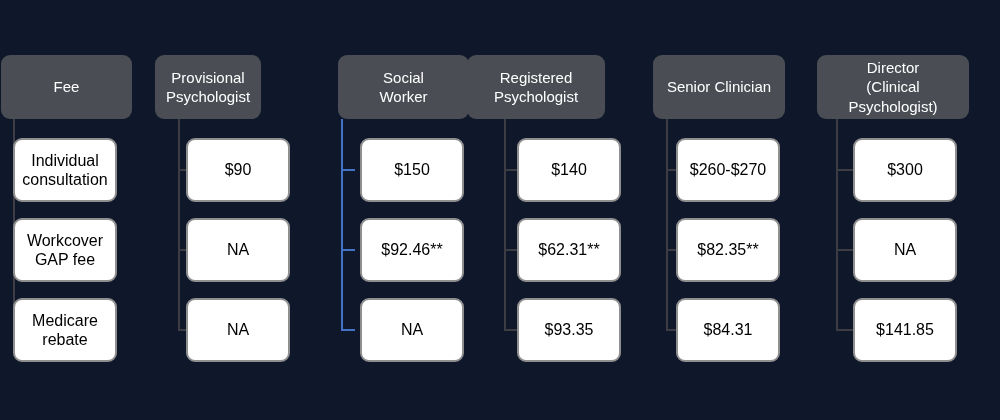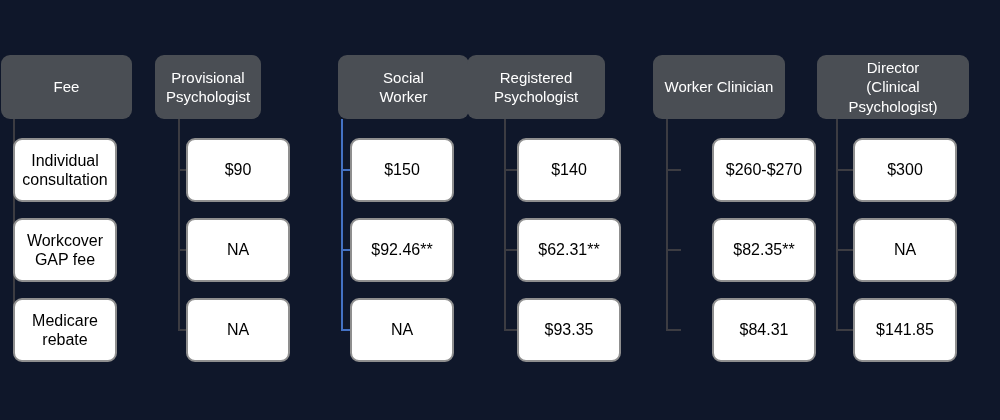--- a/index.html
+++ b/index.html
@@ -25,21 +25,21 @@
   .h6{left:817px;width:152px}
 
   
   .cell{
     position:absolute;width:104px;height:64px;box-sizing:border-box;
     background:#ffffff;border:2px solid #8f8f8f;border-radius:9px;
     color:#000;display:flex;align-items:center;justify-content:center;
     text-align:center;font-size:16px;line-height:1.2;padding:2px 4px;
   }
   .ry1{top:138px}.ry2{top:218px}.ry3{top:298px}
-  .x1{left:13px}.x2{left:186px}.x3{left:350px}.x4{left:517px}.x5{left:712px}.x6{left:853px}
+  .x1{left:13px}.x2{left:186px}.x3{left:360px}.x4{left:517px}.x5{left:676px}.x6{left:853px}
 
   
   .vline{position:absolute;top:119px;height:211px;width:2px;background:#3c3c42;}
   .v1{left:13px}.v2{left:178px}.v3{left:341px}.v4{left:504px}.v5{left:666px}.v6{left:836px}
   .tick{position:absolute;height:2px;background:#3c3c42;}
   .ty1{top:169px}.ty2{top:249px}.ty3{top:329px}
   .tk1{left:13px;width:16px}
   .tk2{left:178px;width:14px}
   .tk3{left:341px;width:14px}
   .tk4{left:504px;width:14px}
@@ -97,21 +97,21 @@
     <div class="cell x4 ry1">$140</div>
     <div class="cell x4 ry2">$62.31**</div>
     <div class="cell x4 ry3">$93.35</div>
   </div>
 
   <div>
     <div class="vline v5"></div>
     <div class="tick tk5 ty1"></div>
     <div class="tick tk5 ty2"></div>
     <div class="tick tk5 ty3"></div>
-    <div class="hdr h5">Worker Clinician</div>
+    <div class="hdr h5">Senior Clinician</div>
     <div class="cell x5 ry1">$260-$270</div>
     <div class="cell x5 ry2">$82.35**</div>
     <div class="cell x5 ry3">$84.31</div>
   </div>
 
   <div>
     <div class="vline v6"></div>
     <div class="tick tk6 ty1"></div>
     <div class="tick tk6 ty2"></div>
     <div class="tick tk6 ty3"></div>

